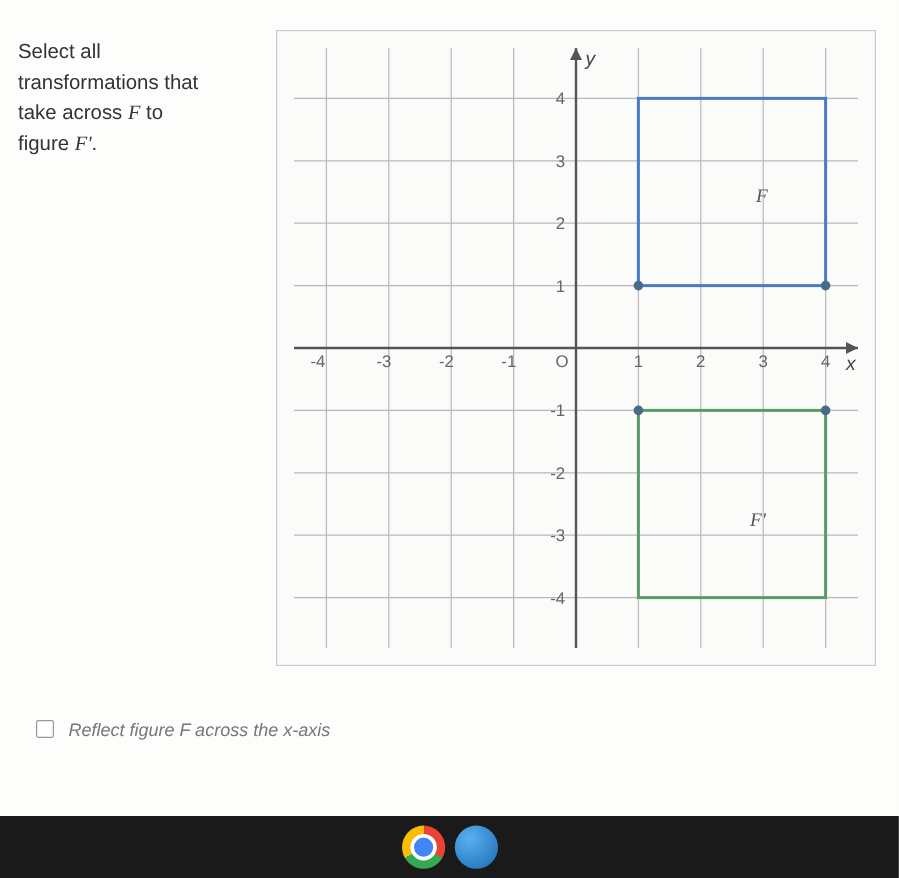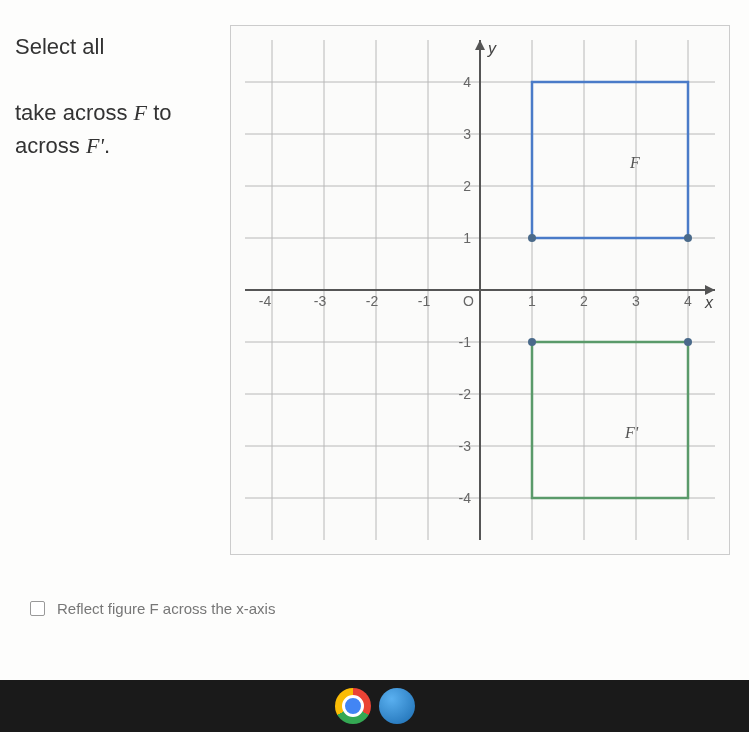--- a/index.html
+++ b/index.html
@@ -15,21 +15,21 @@
       background: #fdfdfc;
       padding: 20px 15px;
       height: 680px;
       position: relative;
     }
     .question-text {
       position: absolute;
       top: 30px;
       left: 15px;
       width: 195px;
-      font-size: 22px;
+      font-size: 17px;
       color: #333;
       line-height: 1.5;
     }
     .question-text .italic { font-style: italic; font-family: 'Times New Roman', serif; }
     .graph-container {
       position: absolute;
       top: 25px;
       left: 230px;
       width: 500px;
       height: 530px;
@@ -59,22 +59,22 @@
     .grid .pt { fill: #4a6a8a; }
     .options {
       position: absolute;
       top: 600px;
       left: 30px;
       font-size: 15px;
       color: #777;
     }
     .option-row {
       display: flex;
-      align-items: center;
       margin-bottom: 18px;
+      font-style: italic;
     }
     .checkbox {
       width: 15px;
       height: 15px;
       border: 1.5px solid #999;
       border-radius: 2px;
       margin-right: 12px;
       background: #fff;
     }
     .taskbar {
@@ -104,23 +104,23 @@
     }
     .tb-blue { background: radial-gradient(circle at 35% 30%, #5ab0f0, #1a6bb0); }
   </style>
 </head>
 <body>
 
 <div class="content">
 
   <div class="question-text">
     <span>Select all</span><br>
-    <br>
+    <span>transformations that</span><br>
     <span>take across </span><span class="italic">F</span><span> to</span><br>
-    <span>across </span><span class="italic">F'</span><span>.</span>
+    <span>figure </span><span class="italic">F'</span><span>.</span>
   </div>
 
   <div class="graph-container">
     <div class="graph-border"></div>
     <svg class="grid" viewBox="0 0 470 500">
 
       <line class="gridline" x1="27" y1="0" x2="27" y2="500"></line>
       <line class="gridline" x1="79" y1="0" x2="79" y2="500"></line>
       <line class="gridline" x1="131" y1="0" x2="131" y2="500"></line>
       <line class="gridline" x1="183" y1="0" x2="183" y2="500"></line>

